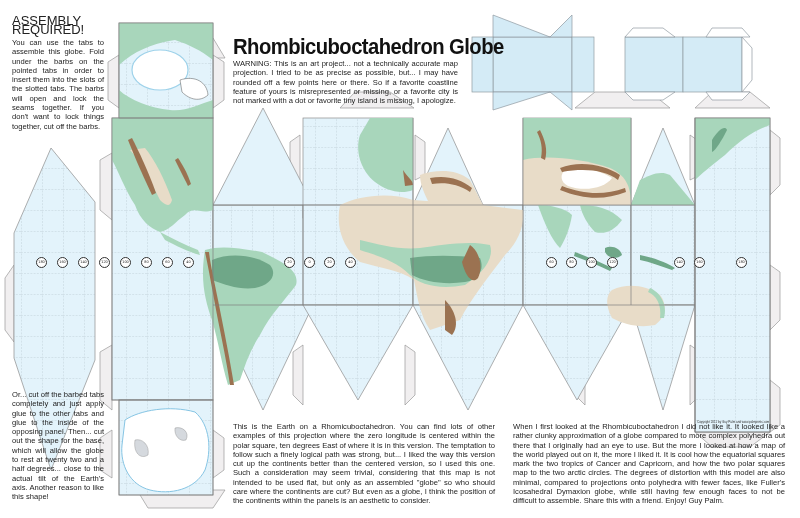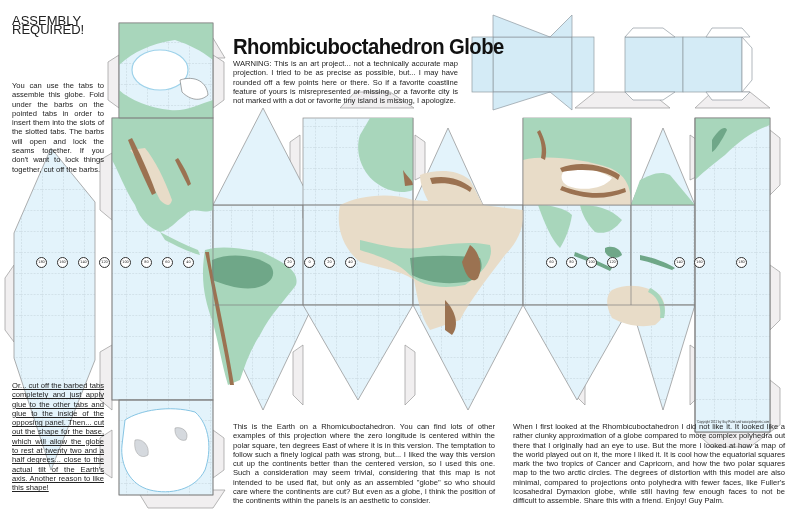--- a/index.html
+++ b/index.html
@@ -213,22 +213,22 @@
       <div style="position: absolute; top: 0px; left: 530px; width: 9px; height: 9px; border: 1px solid rgb(51, 51, 51); border-radius: 50%; background: rgb(255, 255, 255); font: 3.5px / 9px &quot;DejaVu Sans&quot;, sans-serif; text-align: center; color: rgb(34, 34, 34);">80</div>
       <div style="position: absolute; top: 0px; left: 550px; width: 9px; height: 9px; border: 1px solid rgb(51, 51, 51); border-radius: 50%; background: rgb(255, 255, 255); font: 3.5px / 9px &quot;DejaVu Sans&quot;, sans-serif; text-align: center; color: rgb(34, 34, 34);">100</div>
       <div style="position: absolute; top: 0px; left: 571px; width: 9px; height: 9px; border: 1px solid rgb(51, 51, 51); border-radius: 50%; background: rgb(255, 255, 255); font: 3.5px / 9px &quot;DejaVu Sans&quot;, sans-serif; text-align: center; color: rgb(34, 34, 34);">120</div>
       <div style="position: absolute; top: 0px; left: 638px; width: 9px; height: 9px; border: 1px solid rgb(51, 51, 51); border-radius: 50%; background: rgb(255, 255, 255); font: 3.5px / 9px &quot;DejaVu Sans&quot;, sans-serif; text-align: center; color: rgb(34, 34, 34);">140</div>
       <div style="position: absolute; top: 0px; left: 658px; width: 9px; height: 9px; border: 1px solid rgb(51, 51, 51); border-radius: 50%; background: rgb(255, 255, 255); font: 3.5px / 9px &quot;DejaVu Sans&quot;, sans-serif; text-align: center; color: rgb(34, 34, 34);">160</div>
       <div style="position: absolute; top: 0px; left: 700px; width: 9px; height: 9px; border: 1px solid rgb(51, 51, 51); border-radius: 50%; background: rgb(255, 255, 255); font: 3.5px / 9px &quot;DejaVu Sans&quot;, sans-serif; text-align: center; color: rgb(34, 34, 34);">180</div>
     </div>
 </div>
 
 <div class="abs txt" style="left:12px;top:16px;width:92px;font-size:13px;">ASSEMBLY REQUIRED!</div>
-<div class="abs txt" style="left:12px;top:38px;width:92px;margin-top:43px;">You can use the tabs to assemble this globe. Fold under the barbs on the pointed tabs in order to insert them into the slots of the slotted tabs. The barbs will open and lock the seams together. If you don't want to lock things together, cut off the barbs.</div>
-<div class="abs txt" style="left:12px;top:381px;width:92px;text-decoration:underline;">Or... cut off the barbed tabs completely and just apply glue to the other tabs and glue to the inside of the opposing panel. Then... cut out the shape for the base, which will allow the globe to rest at twenty two and a half degrees... close to the actual tilt of the Earth's axis. Another reason to like this shape!</div>
+<div class="abs txt" style="left:12px;top:38px;width:92px;">You can use the tabs to assemble this globe. Fold under the barbs on the pointed tabs in order to insert them into the slots of the slotted tabs. The barbs will open and lock the seams together. If you don't want to lock things together, cut off the barbs.</div>
+<div class="abs txt" style="left:12px;top:390px;width:92px;">Or... cut off the barbed tabs completely and just apply glue to the other tabs and glue to the inside of the opposing panel. Then... cut out the shape for the base, which will allow the globe to rest at twenty two and a half degrees... close to the actual tilt of the Earth's axis. Another reason to like this shape!</div>
 
 <div class="abs title" style="left:233px;top:34px;">Rhombicuboctahedron Globe</div>
 <div class="abs txt" style="left:233px;top:59px;width:225px;">WARNING: This is an art project... not a technically accurate map projection. I tried to be as precise as possible, but... I may have rounded off a few points here or there. So if a favorite coastline feature of yours is misrepresented or missing, or a favorite city is not marked with a dot or favorite tiny island is missing, I apologize.</div>
 
 <div class="abs txt" style="left:233px;top:422px;width:262px;">This is the Earth on a Rhomicuboctahedron. You can find lots of other examples of this projection where the zero longitude is centered within the polar square, ten degrees East of where it is in this version. The temptation to follow such a finely logical path was strong, but... I liked the way this version cut up the continents better than the centered version, so I used this one. Such a consideration may seem trivial, considering that this map is not intended to be used flat, but only as an assembled "globe" so who should care where the continents are cut? But even as a globe, I think the position of the continents within the panels is an aesthetic to consider.</div>
 <div class="abs txt" style="left:513px;top:422px;width:272px;">When I first looked at the Rhombicuboctahedron I did not like it. It looked like a rather clunky approximation of a globe compared to more complex polyhedra out there that I originally had an eye to use. But the more I looked at how a map of the world played out on it, the more I liked it. It is cool how the equatorial squares mark the two tropics of Cancer and Capricorn, and how the two polar squares map to the two arctic circles. The degrees of distortion with this model are also minimal, compared to projections onto polyhedra with fewer faces, like Fuller's Icosahedral Dymaxion globe, while still having few enough faces to not be difficult to assemble.     Share this with a friend. Enjoy! Guy Palm.</div>
 
 <div class="abs" style="left:697px;top:420px;width:72px;font-size:3px;line-height:4px;color:#333;white-space:nowrap;">Copyright 2011 by Guy Palm and www.palmprints.com</div>
 
 </body></html>

